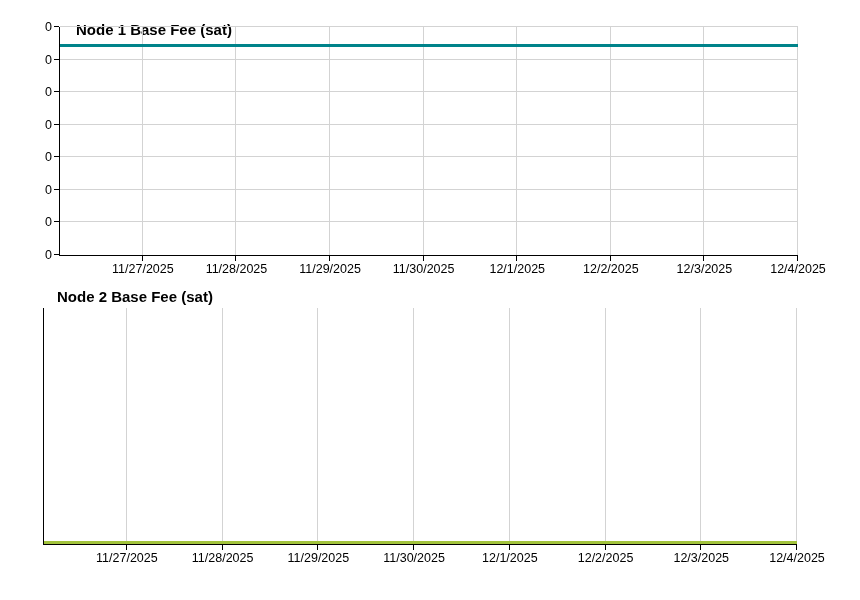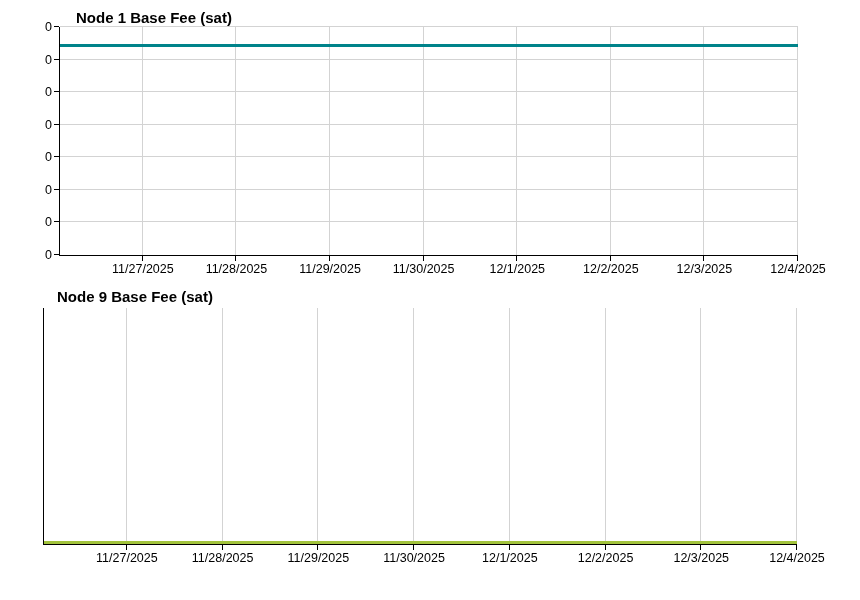--- a/index.html
+++ b/index.html
@@ -57,21 +57,21 @@
     position: absolute;
     top: calc(100% + 7px);
     transform: translateX(-50%);
     font-size: 12.5px;
     line-height: 14px;
     white-space: nowrap;
   }
 
   
   #chart-0 { left: 0; top: 0; width: 860px; height: 285px; }
-  #chart-0 .chart-title { left: 76px; top: 10px; }
+  #chart-0 .chart-title { left: 76px; top: 22px; }
   #chart-0 .plot { left: 59px; top: 27px; width: 739px; height: 229px; }
 
   #chart-1 { left: 0; top: 285px; width: 860px; height: 300px; }
   #chart-1 .chart-title { left: 57px; top: 4px; }
   #chart-1 .plot { left: 43px; top: 23px; width: 754px; height: 237px; }
 </style>
 </head>
 <body>
 
 <div>
@@ -128,21 +128,21 @@
           <div class="ytick-label" style="top: 71.429%;">0</div>
           <div class="ytick-mark" style="top: calc(85.714% - 1px);"></div>
           <div class="ytick-label" style="top: 85.714%;">0</div>
           <div class="ytick-mark" style="top: calc(100% - 1px);"></div>
           <div class="ytick-label" style="top: 100%;">0</div>
         </div>
     </div>
   </section>
 
   <section class="chart" id="chart-1">
-    <h2 class="chart-title">Node 9 Base Fee (sat)</h2>
+    <h2 class="chart-title">Node 2 Base Fee (sat)</h2>
     <div class="plot">
       <div class="grid-layer">
           <div class="vgrid" style="left: calc(11.01% - 1px);"></div>
           <div class="vgrid" style="left: calc(23.723% - 1px);"></div>
           <div class="vgrid" style="left: calc(36.436% - 1px);"></div>
           <div class="vgrid" style="left: calc(49.149% - 1px);"></div>
           <div class="vgrid" style="left: calc(61.861% - 1px);"></div>
           <div class="vgrid" style="left: calc(74.574% - 1px);"></div>
           <div class="vgrid" style="left: calc(87.287% - 1px);"></div>
           <div class="vgrid" style="left: calc(100% - 1px);"></div>

